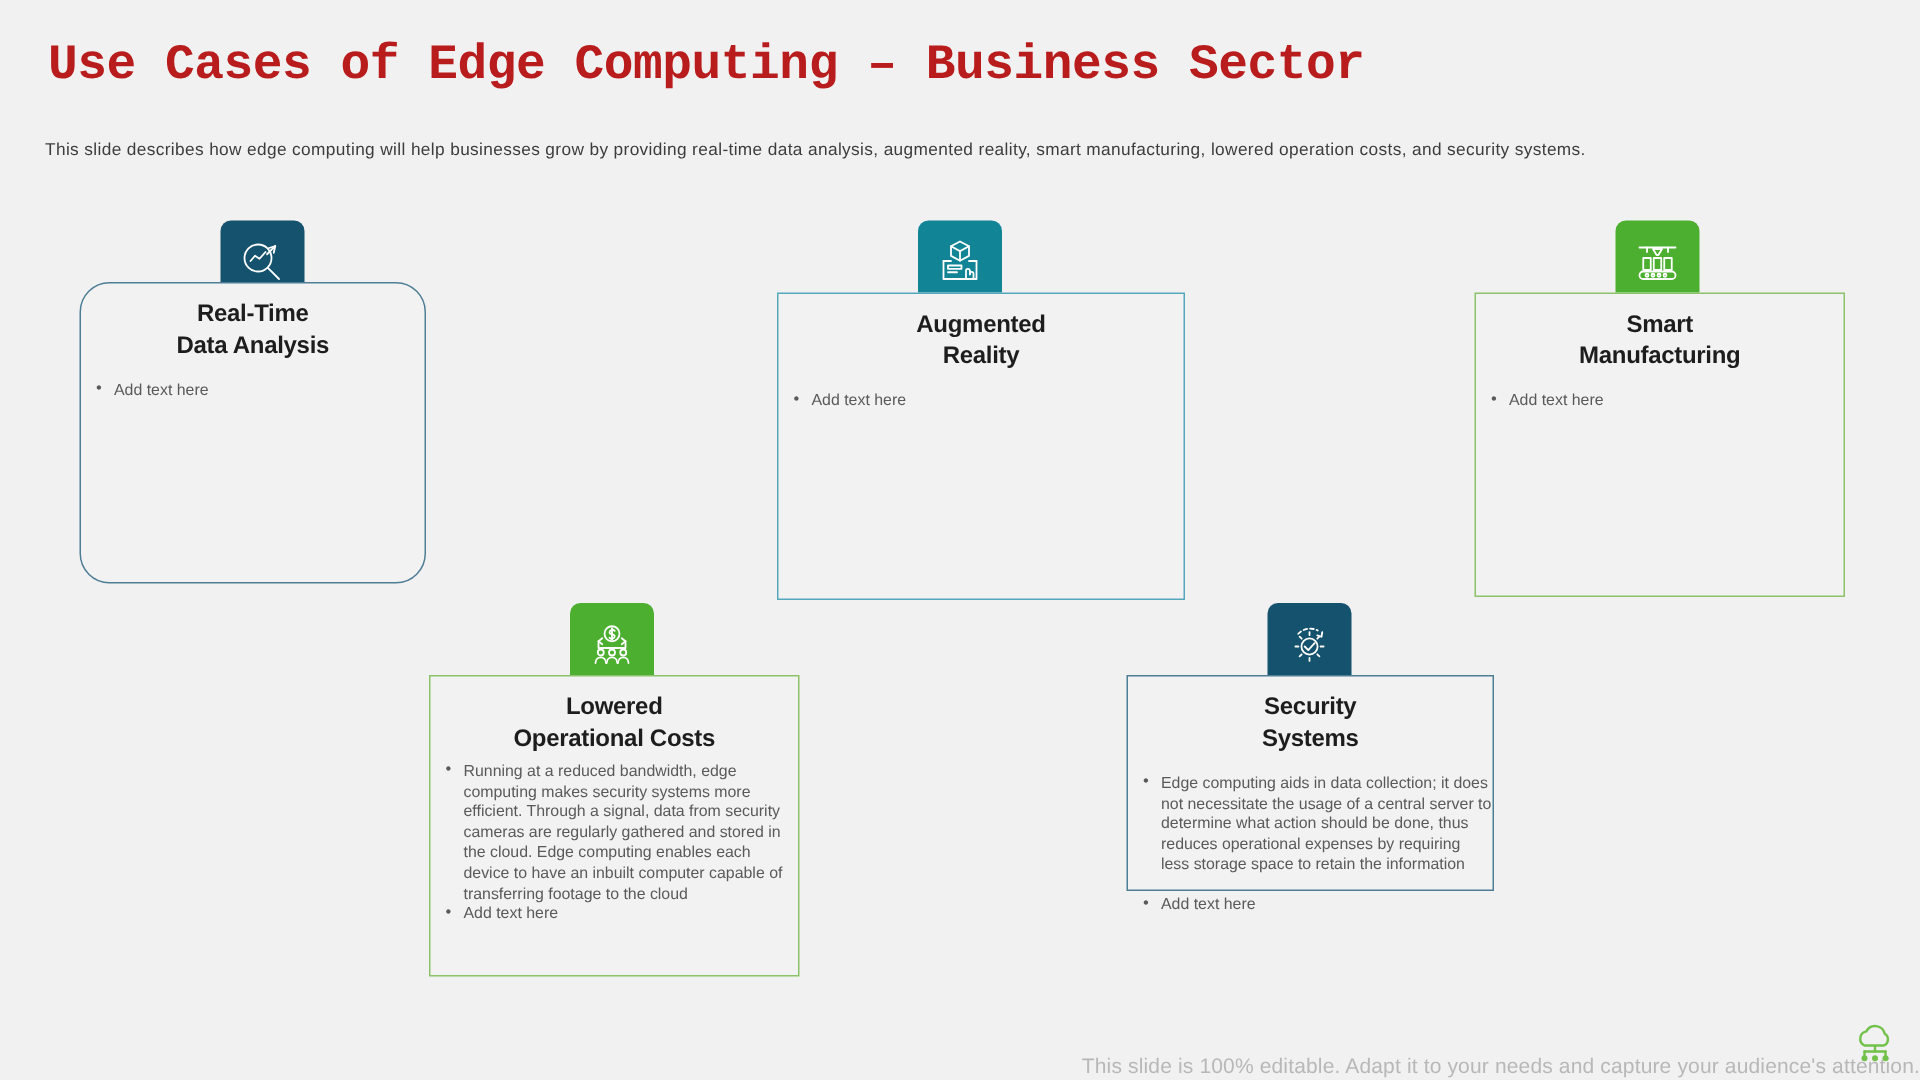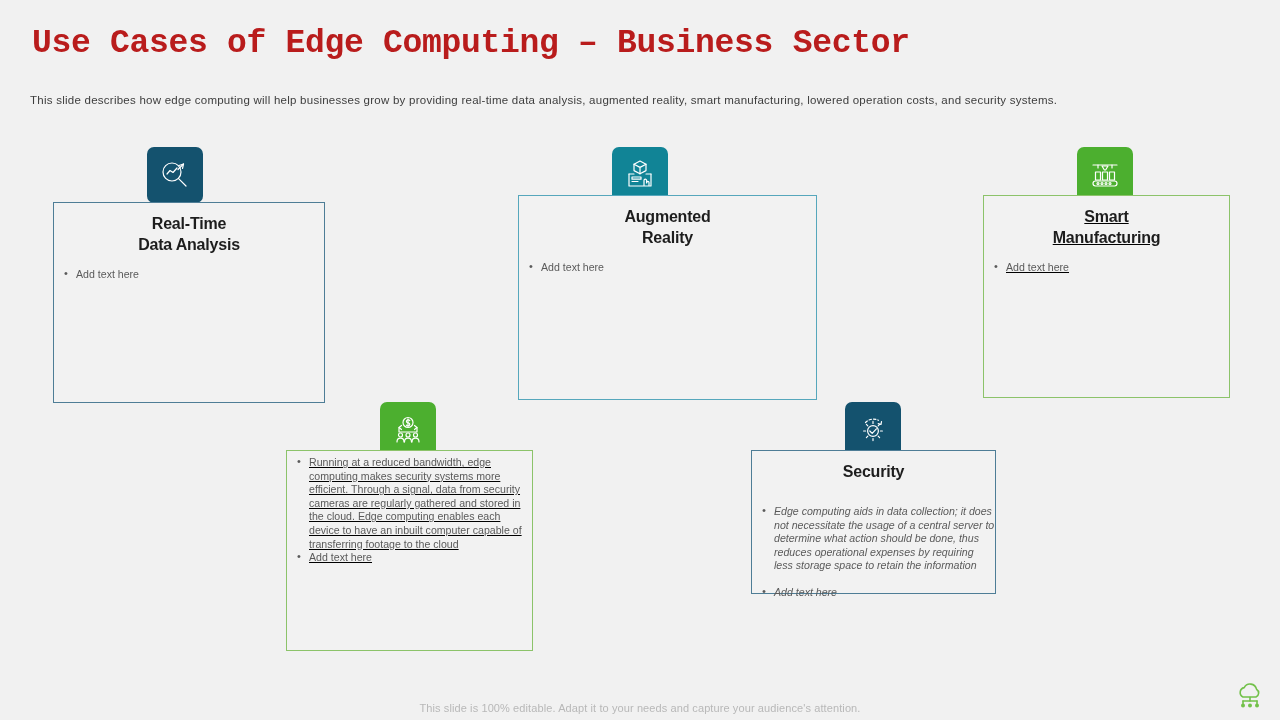--- a/index.html
+++ b/index.html
@@ -40,21 +40,21 @@
   
   .card {
     position: absolute;
     background: #f2f2f2;
     box-sizing: border-box;
     border-width: 1.5px;
     border-style: solid;
   }
   .card.blue   { border-color: #4e7d96; }
   .card.teal   { border-color: #56a7bc; }
-  .card.green  { border-color: #8cc36a; text-decoration: underline; }
+  .card.green  { border-color: #8cc36a; }
 
   .icon-tab {
     position: absolute;
     width: 56px;
     height: 56px;
     border-radius: 7px;
     display: flex;
     align-items: center;
     justify-content: center;
   }
@@ -98,22 +98,22 @@
   }
   .bullets li.spaced { margin-top: 13px; }
   .bullets li.tight  { margin-top: 0px; }
 
   
   #footer-note {
     position: absolute;
     left: 0;
     right: 0;
     top: 702px;
-    text-align: center;
-    font-size: 11px;
+    text-align: right;
+    font-size: 14px;
     color: #b8b8b8;
     letter-spacing: 0.1px;
   }
   #brand-logo {
     position: absolute;
     right: 12px;
     bottom: 8px;
     width: 36px;
     height: 32px;
   }
@@ -126,21 +126,21 @@
 
 <div class="icon-tab blue" style="left:147px; top:147px;">
   <svg width="34" height="34" viewBox="0 0 34 34" fill="none" stroke="#ffffff" stroke-width="1.2" stroke-linecap="round" stroke-linejoin="round">
     <circle cx="14" cy="14" r="9"></circle>
     <line x1="20.6" y1="20.6" x2="28" y2="28"></line>
     <path d="M9 16 L12 12.5 L15 14.5 L19 10"></path>
     <path d="M21 7.5 L25.5 6 L24.5 10.5"></path>
     <line x1="25.5" y1="6" x2="20" y2="11.5"></line>
   </svg>
 </div>
-<div class="card blue" style="left:53px; top:202px; width:272px; height:201px;">
+<div class="card blue" style="left:53px; top:188px; width:231px; height:201px;border-radius:20px;">
   <div class="card-title">
     <span>Real-Time</span>
     <span class="ln2">Data Analysis</span>
   </div>
   <ul class="bullets">
     <li class="spaced">Add text here</li>
   </ul>
 </div>
 
 <div class="icon-tab teal" style="left:612px; top:147px;">
@@ -148,21 +148,21 @@
     <path d="M17 3 L23 6.2 L23 12.6 L17 15.8 L11 12.6 L11 6.2 Z"></path>
     <path d="M11 6.2 L17 9.4 L23 6.2 M17 9.4 L17 15.8"></path>
     <path d="M6 16 L6 28 L28 28 L28 16"></path>
     <path d="M6 16 L11 16 M23 16 L28 16"></path>
     <rect x="9" y="19" width="9" height="2.2"></rect>
     <path d="M9 23.5 L15 23.5"></path>
     <path d="M21 27.5 L21 22.5 a1.3 1.3 0 0 1 2.6 0 L23.6 25"></path>
     <path d="M23.6 24.5 a1.2 1.2 0 0 1 2.4 0 L26 27.5"></path>
   </svg>
 </div>
-<div class="card teal" style="left:518px; top:195px; width:299px; height:205px;">
+<div class="card teal" style="left:518px; top:195px; width:272px; height:205px;">
   <div class="card-title">
     <span>Augmented</span>
     <span class="ln2">Reality</span>
   </div>
   <ul class="bullets">
     <li class="spaced">Add text here</li>
   </ul>
 </div>
 
 <div class="icon-tab green" style="left:1077px; top:147px;">
@@ -201,41 +201,46 @@
     <path d="M26 14.5 L23.5 12.5 M26 14.5 L23.5 16.5"></path>
     <circle cx="9.5" cy="22" r="2"></circle>
     <path d="M6 29 c0-2.4 1.6-3.8 3.5-3.8 S13 26.6 13 29"></path>
     <circle cx="17" cy="22" r="2"></circle>
     <path d="M13.5 29 c0-2.4 1.6-3.8 3.5-3.8 S20.5 26.6 20.5 29"></path>
     <circle cx="24.5" cy="22" r="2"></circle>
     <path d="M21 29 c0-2.4 1.6-3.8 3.5-3.8 S28 26.6 28 29"></path>
   </svg>
 </div>
 <div class="card green" style="left:286px; top:450px; width:247px; height:201px;">
+  <div class="card-title">
+    <span>Lowered</span>
+    <span class="ln2">Operational Costs</span>
+  </div>
   <ul class="bullets">
     <li>Running at a reduced bandwidth, edge computing makes security systems more efficient. Through a signal, data from security cameras are regularly gathered and stored in the cloud. Edge computing enables each device to have an inbuilt computer capable of transferring footage to the cloud</li>
     <li class="tight">Add text here</li>
   </ul>
 </div>
 
 <div class="icon-tab blue" style="left:845px; top:402px;">
   <svg width="34" height="34" viewBox="0 0 34 34" fill="none" stroke="#ffffff" stroke-width="1.2" stroke-linecap="round" stroke-linejoin="round">
     <circle cx="17" cy="18" r="5.4"></circle>
     <path d="M13.8 18 L16.2 20.4 L20.4 15.8"></path>
     <path d="M17 10.4 L17 8.4 M17 27.6 L17 25.6 M24.4 18 L26.4 18 M7.6 18 L9.6 18
              M22.2 12.8 L23.6 11.4 M10.4 24.6 L11.8 23.2 M22.2 23.2 L23.6 24.6 M10.4 11.4 L11.8 12.8"></path>
     <path d="M9.5 9.5 a11 11 0 0 1 13 -2.2" stroke-dasharray="2.4 2"></path>
     <path d="M25.5 8.5 L25 11.5 L22.2 10.6"></path>
   </svg>
 </div>
 <div class="card blue" style="left:751px; top:450px; width:245px; height:144px;">
   <div class="card-title">
     <span>Security</span>
-  </div>
-  <ul class="bullets" style="margin-top:23px;font-style:italic;">
+    <span class="ln2">Systems</span>
+  </div>
+  <ul class="bullets" style="margin-top:13px;">
     <li>Edge computing aids in data collection; it does not necessitate the usage of a central server to determine what action should be done, thus reduces operational expenses by requiring less storage space to retain the information</li>
     <li class="spaced">Add text here</li>
   </ul>
 </div>
 
 <div id="footer-note">This slide is 100% editable. Adapt it to your needs and capture your audience's attention.</div>
 <svg id="brand-logo" viewBox="0 0 36 32" fill="none" stroke="#72c14a" stroke-width="1.6" stroke-linecap="round" stroke-linejoin="round">
   <path d="M11 17 a5 5 0 0 1 1.2 -9.4 a6.6 6.6 0 0 1 12.3 1.6 a4.4 4.4 0 0 1 -0.5 7.8 Z"></path>
   <line x1="18" y1="17.5" x2="18" y2="21"></line>
   <line x1="11" y1="21" x2="25" y2="21"></line>

